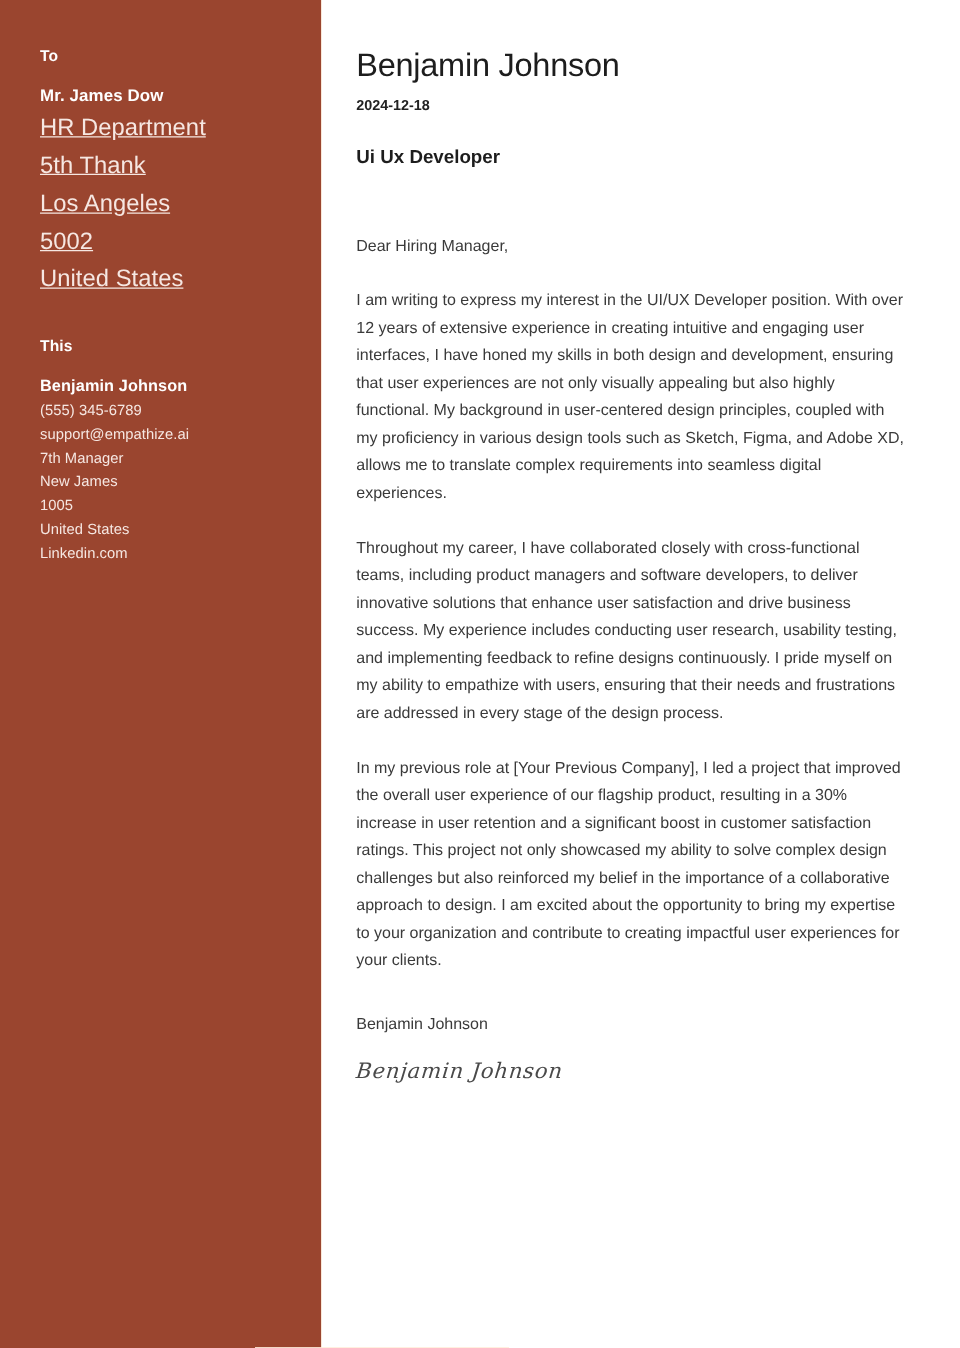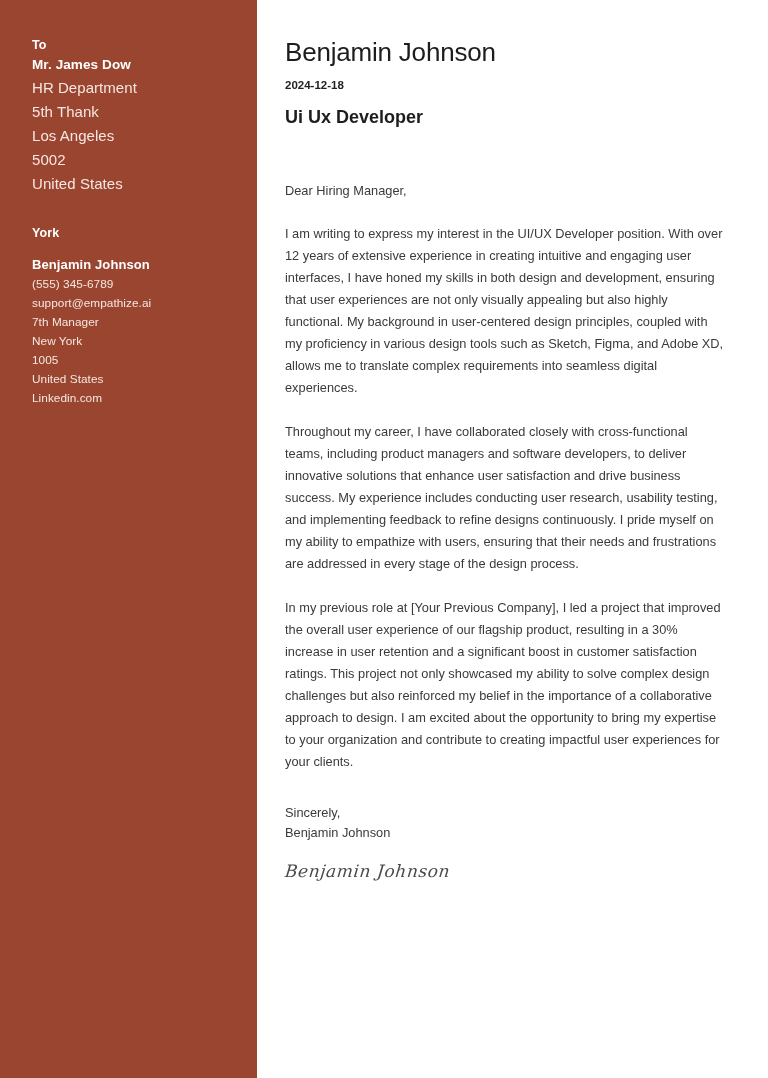--- a/index.html
+++ b/index.html
@@ -35,36 +35,37 @@
   }
 
   .side-label {
     font-size:12.5px;
     font-weight:bold;
     line-height:1.2;
     color:#ffffff;
     letter-spacing:0.1px;
   }
 
-  .side-block { margin-top:2px; }
+  .side-block { margin-top:14px; }
 
   .side-name {
     font-size:13.5px;
     font-weight:bold;
     line-height:1.55;
     color:#ffffff;
     letter-spacing:0.1px;
   }
 
   .to-line {
-    font-size:15px;
+    font-size:19px;
     font-weight:normal;
     line-height:1.6;
     color:#f6e7e2;
     letter-spacing:0.05px;
+    text-decoration:underline;
   }
 
   .from-line {
     font-size:11.8px;
     font-weight:normal;
     line-height:1.62;
     color:#f6e7e2;
     letter-spacing:0.05px;
   }
 
@@ -90,22 +91,22 @@
 
   .doc-date {
     margin-top:9px;
     font-size:11.5px;
     font-weight:bold;
     color:#222222;
     line-height:1.3;
   }
 
   .doc-role {
-    margin-top:14px;
-    font-size:18px;
+    margin-top:24px;
+    font-size:15px;
     font-weight:bold;
     color:#1d1d1d;
     line-height:1.3;
   }
 
   .salutation {
     margin-top:50px;
     font-size:12.8px;
     color:#3a3a3a;
     line-height:1.65;
@@ -153,27 +154,27 @@
         <div class="side-name">Mr. James Dow</div>
         <div class="to-line">HR Department</div>
         <div class="to-line">5th Thank</div>
         <div class="to-line">Los Angeles</div>
         <div class="to-line">5002</div>
         <div class="to-line">United States</div>
       </div>
     </section>
 
     <section class="from-section">
-      <div class="side-label">York</div>
+      <div class="side-label">This</div>
       <div class="side-block">
         <div class="side-name">Benjamin Johnson</div>
         <div class="from-line">(555) 345-6789</div>
         <div class="from-line">support@empathize.ai</div>
         <div class="from-line">7th Manager</div>
-        <div class="from-line">New York</div>
+        <div class="from-line">New James</div>
         <div class="from-line">1005</div>
         <div class="from-line">United States</div>
         <div class="from-line">Linkedin.com</div>
       </div>
     </section>
 
   </aside>
 
   <main class="content">
 
@@ -181,21 +182,20 @@
     <div class="doc-date">2024-12-18</div>
     <div class="doc-role">Ui Ux Developer</div>
 
     <p class="salutation">Dear Hiring Manager,</p>
 
     <p class="para">I am writing to express my interest in the UI/UX Developer position. With over 12 years of extensive experience in creating intuitive and engaging user interfaces, I have honed my skills in both design and development, ensuring that user experiences are not only visually appealing but also highly functional. My background in user-centered design principles, coupled with my proficiency in various design tools such as Sketch, Figma, and Adobe XD, allows me to translate complex requirements into seamless digital experiences.</p>
     <p class="para">Throughout my career, I have collaborated closely with cross-functional teams, including product managers and software developers, to deliver innovative solutions that enhance user satisfaction and drive business success. My experience includes conducting user research, usability testing, and implementing feedback to refine designs continuously. I pride myself on my ability to empathize with users, ensuring that their needs and frustrations are addressed in every stage of the design process.</p>
     <p class="para">In my previous role at [Your Previous Company], I led a project that improved the overall user experience of our flagship product, resulting in a 30% increase in user retention and a significant boost in customer satisfaction ratings. This project not only showcased my ability to solve complex design challenges but also reinforced my belief in the importance of a collaborative approach to design. I am excited about the opportunity to bring my expertise to your organization and contribute to creating impactful user experiences for your clients.</p>
 
     <div class="closing">
-      <div>Sincerely,</div>
       <div>Benjamin Johnson</div>
     </div>
 
     <div class="signature">Benjamin Johnson</div>
 
   </main>
 
 </div>
 
 </body></html>

